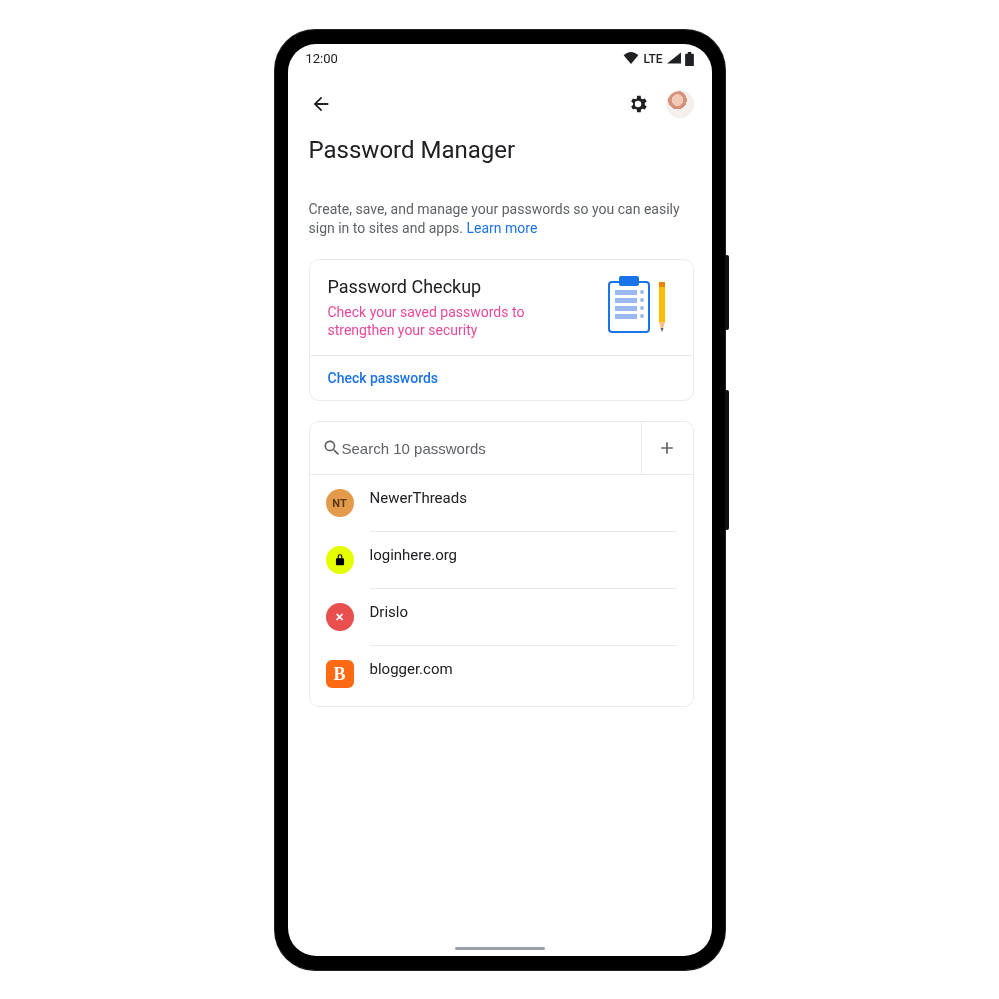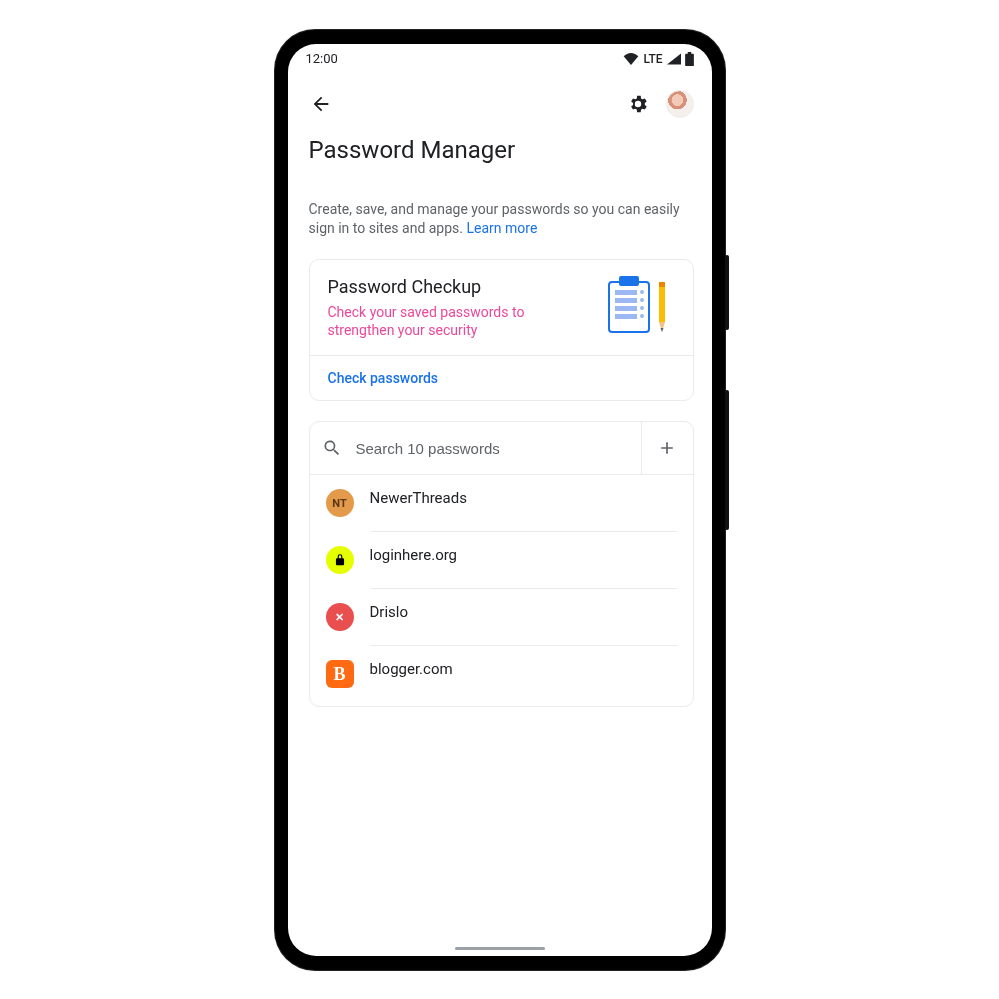--- a/index.html
+++ b/index.html
@@ -40,21 +40,21 @@
   }
   .statusbar {
     height: 30px;
     display: flex;
     align-items: center;
     justify-content: space-between;
     padding: 0 18px;
     font-size: 13px;
     color: #202124;
   }
-  .status-icons { display: flex; align-items: center; gap: 4px; }
+  .status-icons { display: flex; gap: 4px; }
   .status-icons svg { display: block; }
   .content {
     flex: 1;
     overflow-y: auto;
     padding: 0 18px 18px 21px;
     color: #202124;
   }
   .topbar {
     display: flex;
     align-items: center;
@@ -130,21 +130,20 @@
   .search-row {
     display: flex;
     align-items: center;
     border-bottom: 1px solid #e8eaed;
   }
   .search-left {
     flex: 1;
     display: flex;
     align-items: center;
     padding: 14px 12px;
-    gap: 14px;
   }
   .search-input {
     flex: 1;
     border: none;
     outline: none;
     font-size: 15px;
     color: #202124;
     background: transparent;
   }
   .search-input::placeholder { color: #5f6368; }

